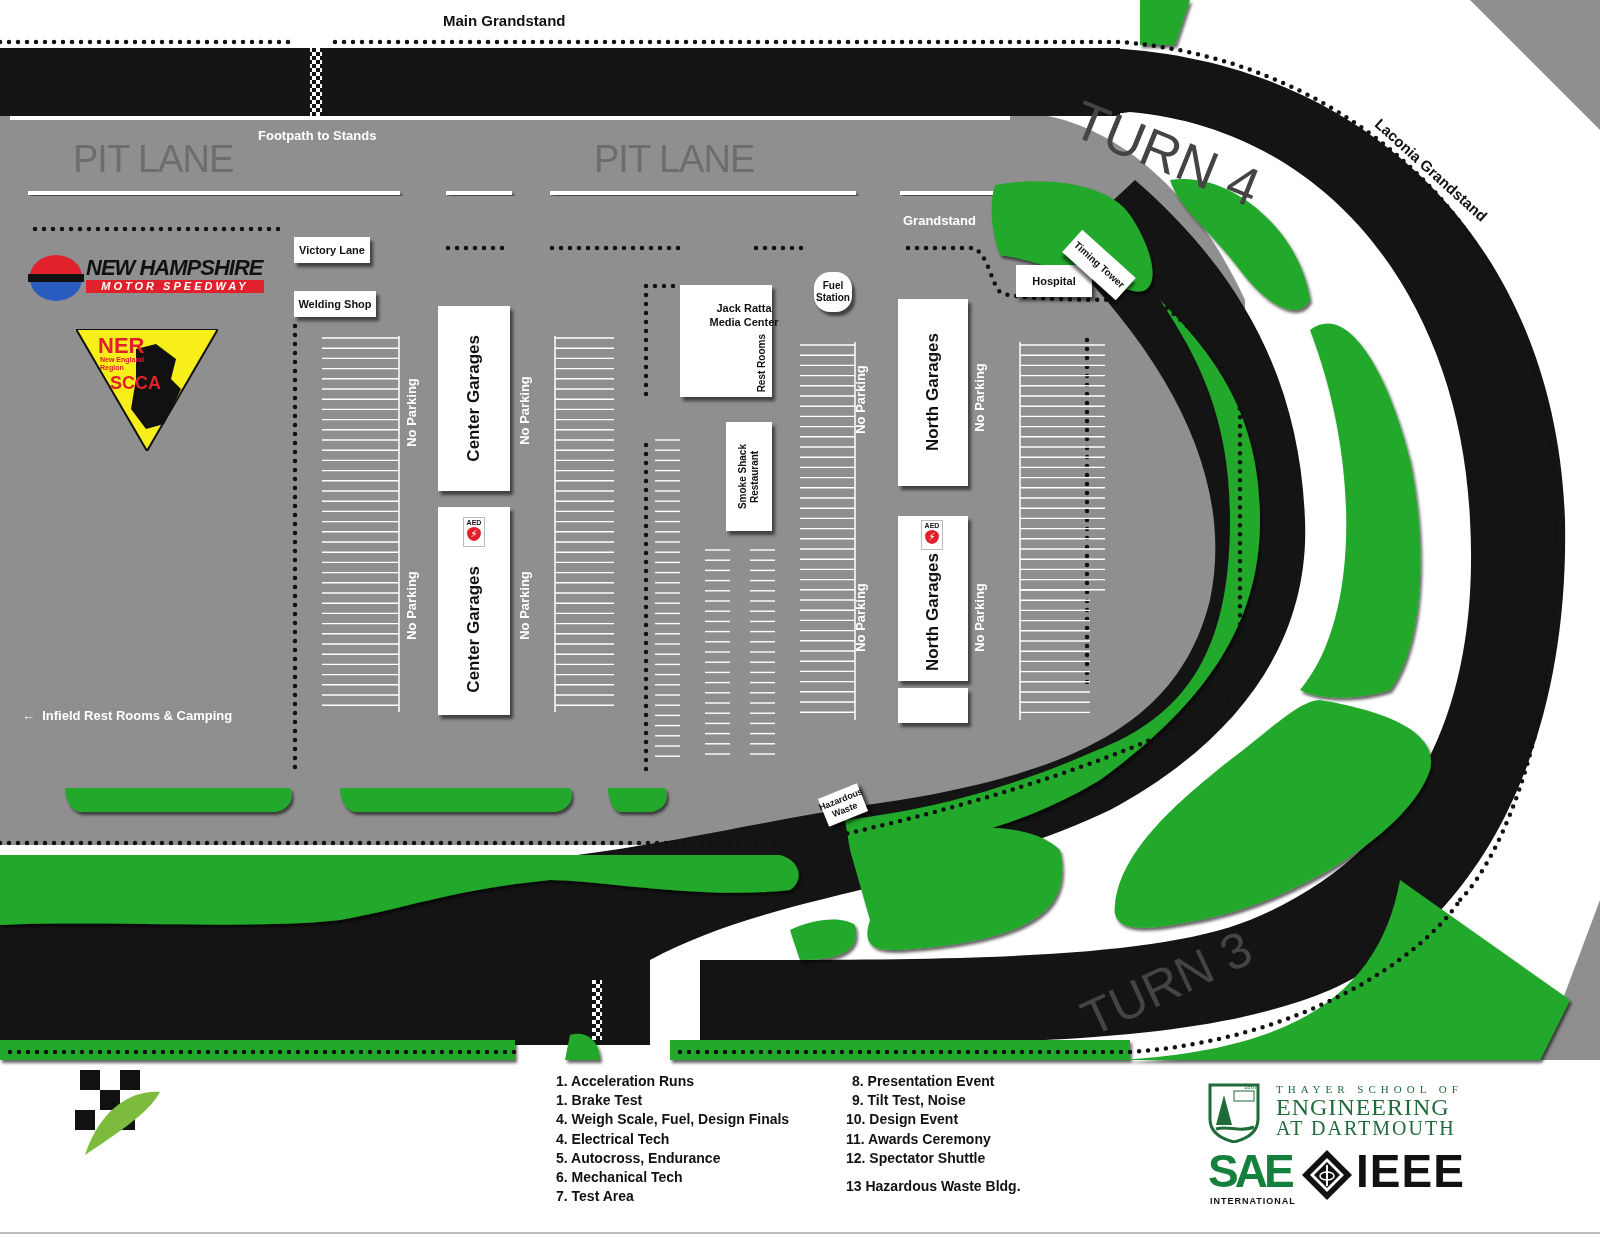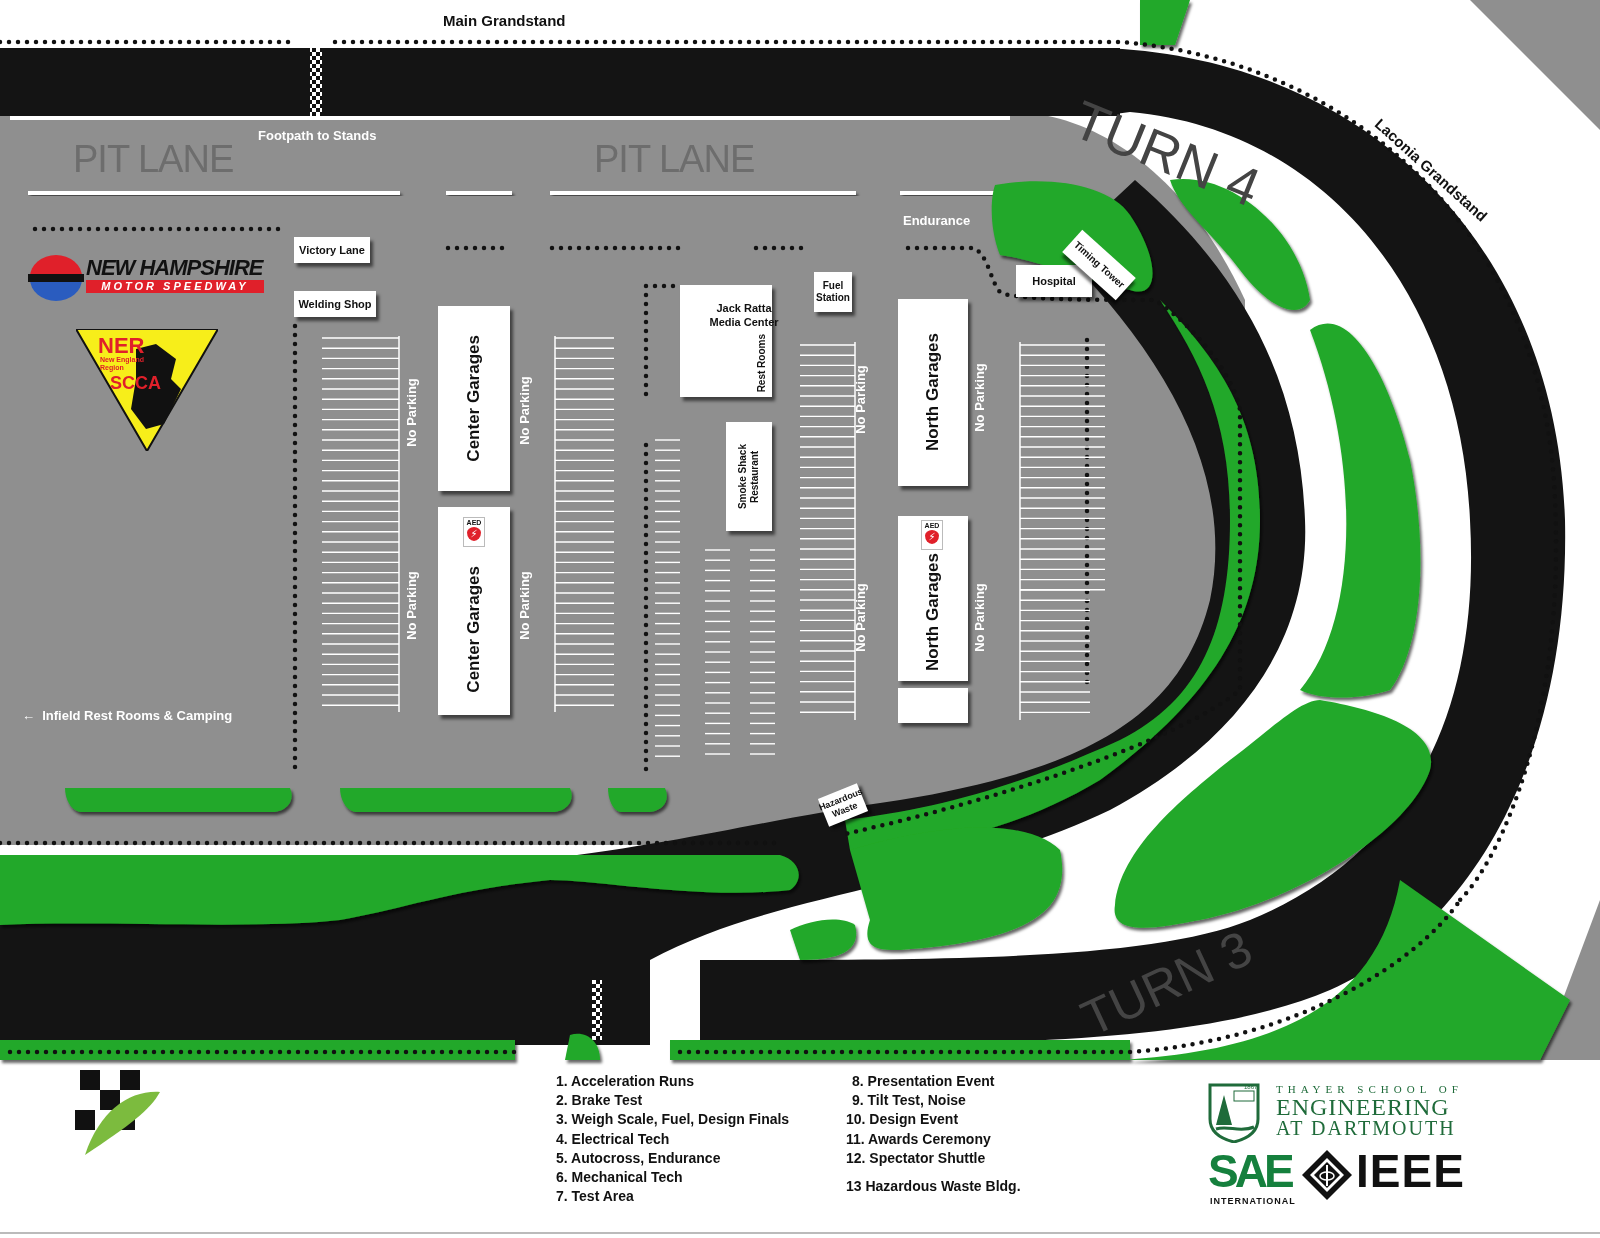--- a/index.html
+++ b/index.html
@@ -324,36 +324,36 @@
     </g>
 </svg>
 
 <div class="lbl" style="left:443px;top:12px;font-size:15px;color:#111;">Main Grandstand</div>
 <div class="lbl" style="left:1383px;top:115px;font-size:15px;color:#111;transform:rotate(42deg);transform-origin:left top;">Laconia Grandstand</div>
 <div class="lbl" style="left:258px;top:128px;font-size:13px;color:#fff;">Footpath to Stands</div>
 <div class="pitlane" style="left:73px;top:138px;">PIT LANE</div>
 <div class="pitlane" style="left:594px;top:138px;">PIT LANE</div>
 <div class="turn" style="left:1088px;top:88px;transform:rotate(22deg);transform-origin:left top;">TURN 4</div>
 <div class="turn" style="left:1097px;top:990px;transform:rotate(-25deg);transform-origin:left bottom;font-size:50px;">TURN 3</div>
-<div class="lbl" style="left:903px;top:213px;font-size:13px;color:#fff;">Endurance</div>
+<div class="lbl" style="left:903px;top:213px;font-size:13px;color:#fff;">Grandstand</div>
 <div class="lbl" style="left:22px;top:708px;font-size:13px;color:#fff;"><span>←&nbsp;&nbsp;</span><span>Infield Rest Rooms &amp; Camping</span></div>
 
 <div class="box" style="left:294px;top:237px;width:76px;height:26px;">Victory Lane</div>
 <div class="box" style="left:294px;top:291px;width:82px;height:26px;">Welding Shop</div>
 <div class="box" style="left:438px;top:306px;width:72px;height:185px;font-size:17px;">
     <span class="vert">Center Garages</span>
   </div>
 <div class="box" style="left:438px;top:507px;width:72px;height:208px;font-size:17px;align-items:flex-end;padding-bottom:22px;box-sizing:border-box;">
     <span class="vert">Center Garages</span>
   </div>
 <div class="aed" style="left:463px;top:517px;"><span>AED</span><span class="heart">⚡</span></div>
 <div class="box" style="left:680px;top:285px;width:92px;height:112px;align-items:flex-start;padding-top:16px;box-sizing:border-box;white-space:pre;padding-left:36px;">Jack Ratta
 Media Center</div>
 <div class="lbl vert" style="left:756px;top:334px;font-size:10px;color:#111;">Rest Rooms</div>
-<div class="box" style="left:814px;top:272px;width:38px;height:40px;font-size:10px;line-height:12px;white-space:pre;">Fuel
+<div class="box" style="left:814px;top:272px;width:38px;height:40px;font-size:10px;line-height:12px;white-space:pre;border-radius:16px;">Fuel
 Station</div>
 <div class="box" style="left:726px;top:422px;width:46px;height:109px;font-size:10px;line-height:12px;">
     <span class="vert" style="white-space:pre;">Smoke Shack
 Restaurant</span>
   </div>
 <div class="box" style="left:898px;top:299px;width:70px;height:187px;font-size:17px;">
     <span class="vert">North Garages</span>
   </div>
 <div class="box" style="left:898px;top:516px;width:70px;height:165px;font-size:17px;align-items:flex-end;padding-bottom:10px;box-sizing:border-box;">
     <span class="vert">North Garages</span>
@@ -401,22 +401,22 @@
     <rect x="50" y="0" width="20" height="20" fill="#111"></rect>
     <rect x="30" y="20" width="20" height="20" fill="#111"></rect>
     <rect x="5" y="40" width="20" height="20" fill="#111"></rect>
     <rect x="45" y="40" width="20" height="20" fill="#111"></rect>
     <path d="M15,85 C30,40 60,20 90,22 C80,40 60,55 15,85 Z" fill="#7cbb3e"></path>
   </svg>
 </div>
 
 <div class="legend" style="left:556px;top:1072px;">
   <div>1. Acceleration Runs</div>
-  <div>2. Brake Test</div>
-  <div>3. Weigh Scale, Fuel, Design Finals</div>
+  <div>1. Brake Test</div>
+  <div>4. Weigh Scale, Fuel, Design Finals</div>
   <div>4. Electrical Tech</div>
   <div>5. Autocross, Endurance</div>
   <div>6. Mechanical Tech</div>
   <div>7. Test Area</div>
 </div>
 <div class="legend" style="left:846px;top:1072px;">
   <div style="padding-left:6px;">8. Presentation Event</div>
   <div style="padding-left:6px;">9. Tilt Test, Noise</div>
   <div>10. Design Event</div>
   <div>11. Awards Ceremony</div>

